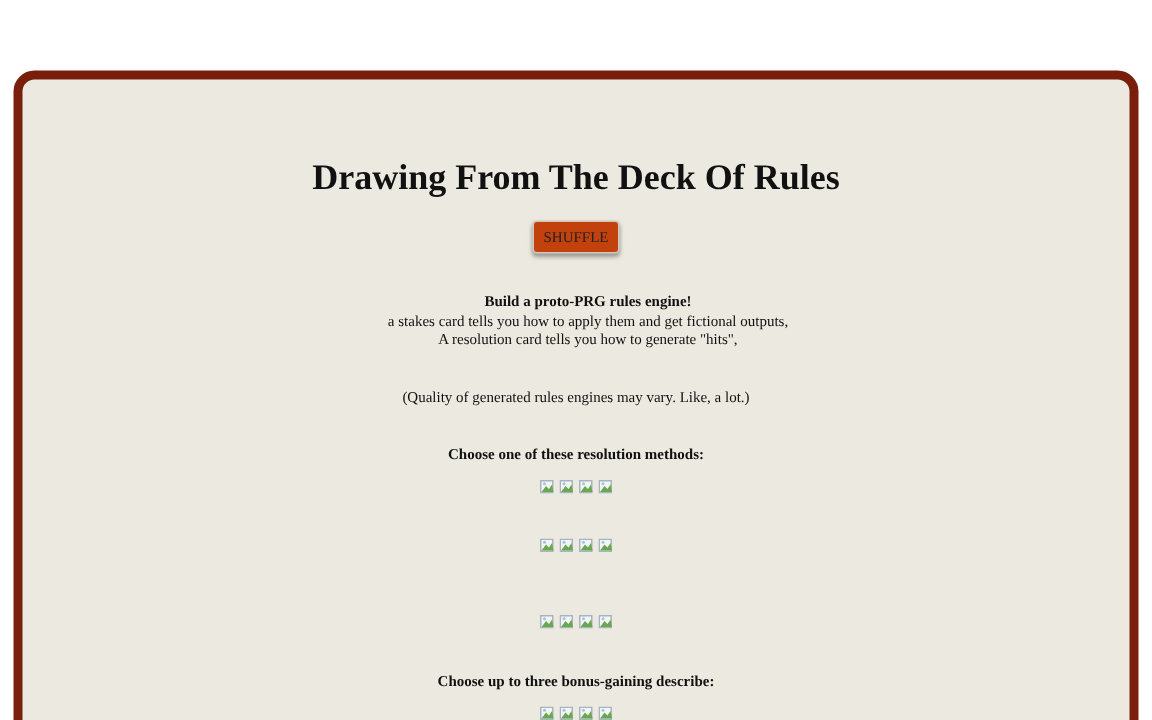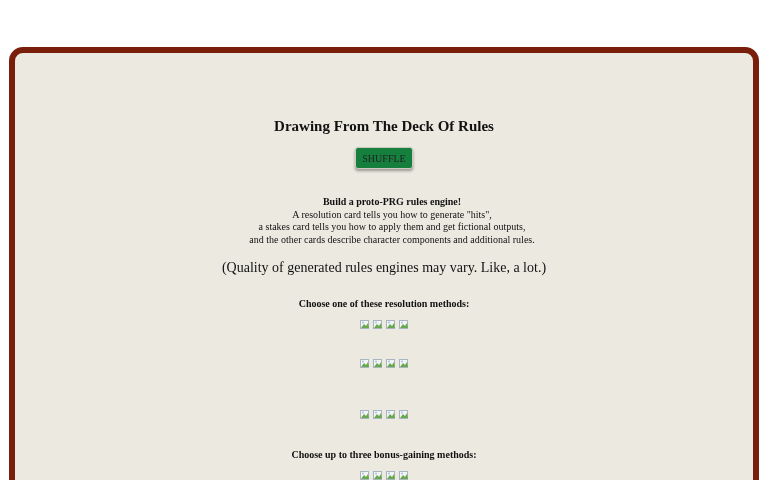--- a/index.html
+++ b/index.html
@@ -24,37 +24,37 @@
     .content {
       font-family: "Liberation Serif", "DejaVu Serif", serif;
       color: #111;
       text-align: center;
     }
     .title {
       position: absolute;
       left: 0;
       right: 0;
       top: 53px;
-      margin: 12px;
-      font-size: 15px;
+      margin: 0;
+      font-size: 24px;
       font-weight: bold;
     }
     .shuffle-wrap {
       position: absolute;
       left: 0;
       right: 0;
       top: 94px;
       text-align: center;
     }
     .shuffle {
       display: inline-block;
       font-family: "Liberation Serif", "DejaVu Serif", serif;
       font-size: 10px;
       color: #222;
-      background: #15803d;
+      background: #c2410c;
       border: 1px solid #cfc9bd;
       border-radius: 3px;
       padding: 5px 6px 4px 6px;
       box-shadow: 0 2px 3px rgba(0,0,0,0.35);
       cursor: pointer;
     }
     .intro {
       position: absolute;
       left: 0;
       right: 0;
@@ -62,21 +62,21 @@
       font-size: 10px;
       line-height: 12.6px;
       padding-left: 16px;
     }
     .intro .bold { font-weight: bold; }
     .note {
       position: absolute;
       left: 0;
       right: 0;
       top: 207px;
-      font-size: 14px;
+      font-size: 10px;
     }
     .section {
       position: absolute;
       left: 0;
       right: 0;
       text-align: center;
     }
     .section .heading {
       font-size: 10px;
       font-weight: bold;
@@ -102,23 +102,22 @@
 <div class="frame">
   <div class="content">
     <h1 class="title">Drawing From The Deck Of Rules</h1>
 
     <div class="shuffle-wrap">
       <button class="shuffle">SHUFFLE</button>
     </div>
 
     <div class="intro">
       <div class="bold">Build a proto-PRG rules engine!</div>
+      <div>a stakes card tells you how to apply them and get fictional outputs,</div>
       <div>A resolution card tells you how to generate "hits",</div>
-      <div>a stakes card tells you how to apply them and get fictional outputs,</div>
-      <div>and the other cards describe character components and additional rules.</div>
     </div>
 
     <div class="note">(Quality of generated rules engines may vary. Like, a lot.)</div>
 
     <div class="section" style="top:245px">
       <div class="heading">Choose one of these resolution methods:</div>
       <div class="cards">
         <span class="card">
             <svg width="10" height="9" viewBox="0 0 10 9">
               <rect x="0.5" y="0.5" width="8" height="8" fill="#f4f4f4" stroke="#a8b4bf"></rect>
@@ -210,21 +209,21 @@
             <svg width="10" height="9" viewBox="0 0 10 9">
               <rect x="0.5" y="0.5" width="8" height="8" fill="#f4f4f4" stroke="#a8b4bf"></rect>
               <path d="M1 8 L4 4 L6 6 L8 3 L9 8 Z" fill="#6aa84f"></path>
               <circle cx="3" cy="2.5" r="1" fill="#9fc5e8"></circle>
             </svg>
           </span>
       </div>
     </div>
 
     <div class="section" style="top:396px">
-      <div class="heading">Choose up to three bonus-gaining methods:</div>
+      <div class="heading">Choose up to three bonus-gaining describe:</div>
       <div class="cards">
         <span class="card">
             <svg width="10" height="9" viewBox="0 0 10 9">
               <rect x="0.5" y="0.5" width="8" height="8" fill="#f4f4f4" stroke="#a8b4bf"></rect>
               <path d="M1 8 L4 4 L6 6 L8 3 L9 8 Z" fill="#6aa84f"></path>
               <circle cx="3" cy="2.5" r="1" fill="#9fc5e8"></circle>
             </svg>
           </span>
         <span class="card">
             <svg width="10" height="9" viewBox="0 0 10 9">

